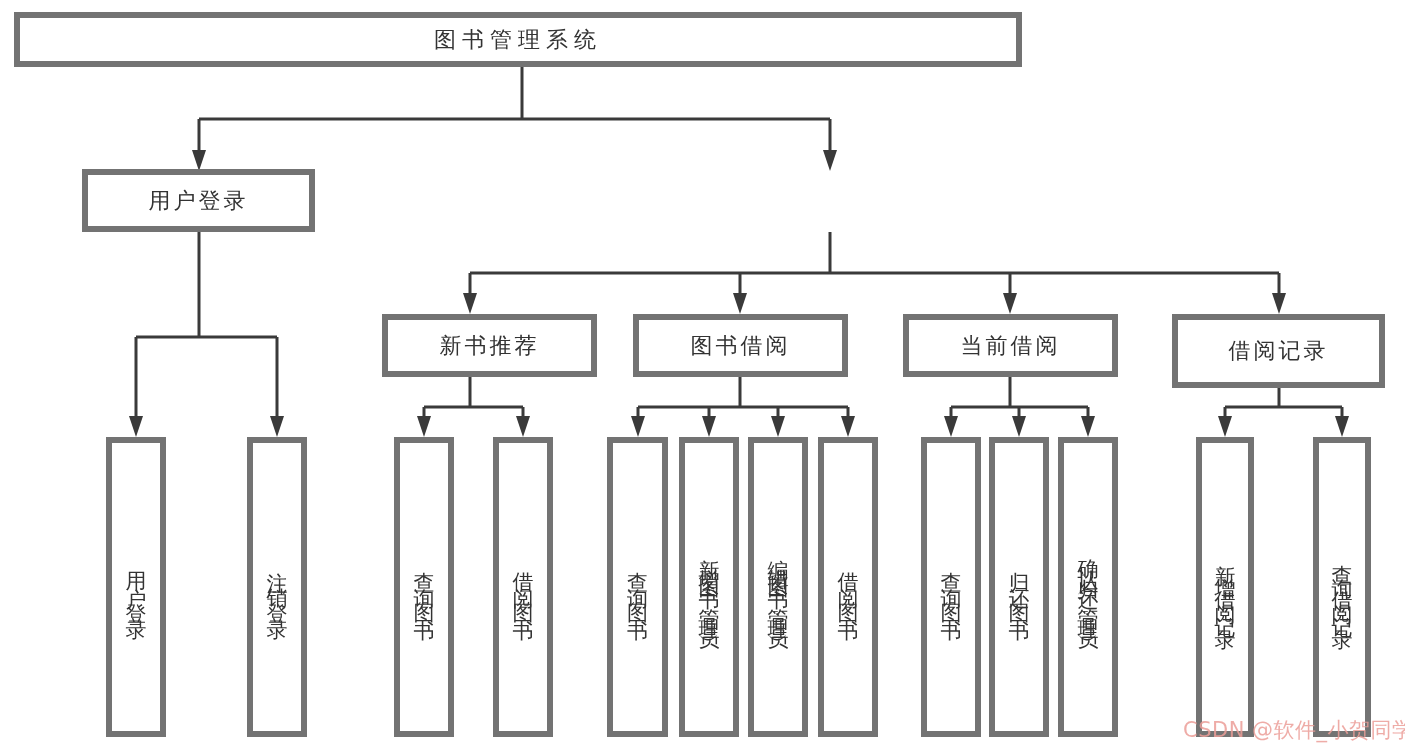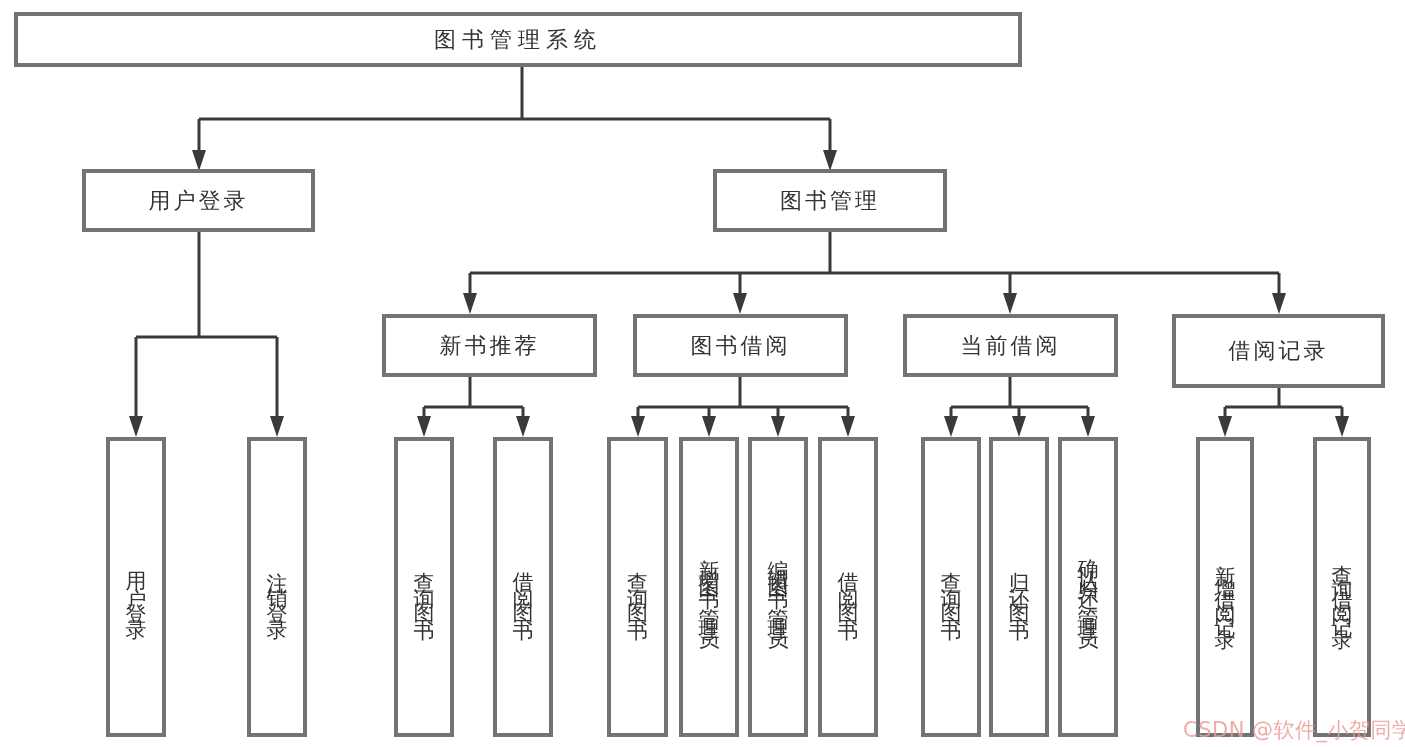--- a/index.html
+++ b/index.html
@@ -20,21 +20,21 @@
   .connectors path {
     fill: none;
     stroke: #3a3a3a;
     stroke-width: 3;
   }
   .connectors polygon { fill: #3a3a3a; stroke: none; }
   .box {
     position: absolute;
     box-sizing: border-box;
     background: #ffffff;
-    border: 4px solid #737373;
+    border: 6px solid #737373;
     display: flex;
     align-items: center;
     justify-content: center;
     text-align: center;
   }
   .h-label {
     font-size: 22px;
     letter-spacing: 3px;
     white-space: nowrap;
   }
@@ -101,23 +101,20 @@
     <polygon points="1335,416 1349,416 1342,437"></polygon>
   </svg>
 
   <div class="box root" style="left:14px; top:12px; width:1008px; height:55px;">
     <span class="h-label">图书管理系统</span>
   </div>
 
   <div class="box" style="left:82px; top:169px; width:233px; height:63px;">
     <span class="h-label">用户登录</span>
   </div>
-  <div class="box" style="left:713px; top:169px; width:234px; height:63px;">
-    <span class="h-label">图书管理</span>
-  </div>
 
   <div class="box" style="left:363px; top:314px; width:215px; height:63px;margin-left:19px;">
     <span class="h-label">新书推荐</span>
   </div>
   <div class="box" style="left:633px; top:314px; width:215px; height:63px;text-align:center;">
     <span class="h-label">图书借阅</span>
   </div>
   <div class="box" style="left:903px; top:314px; width:215px; height:63px;">
     <span class="h-label">当前借阅</span>
   </div>

